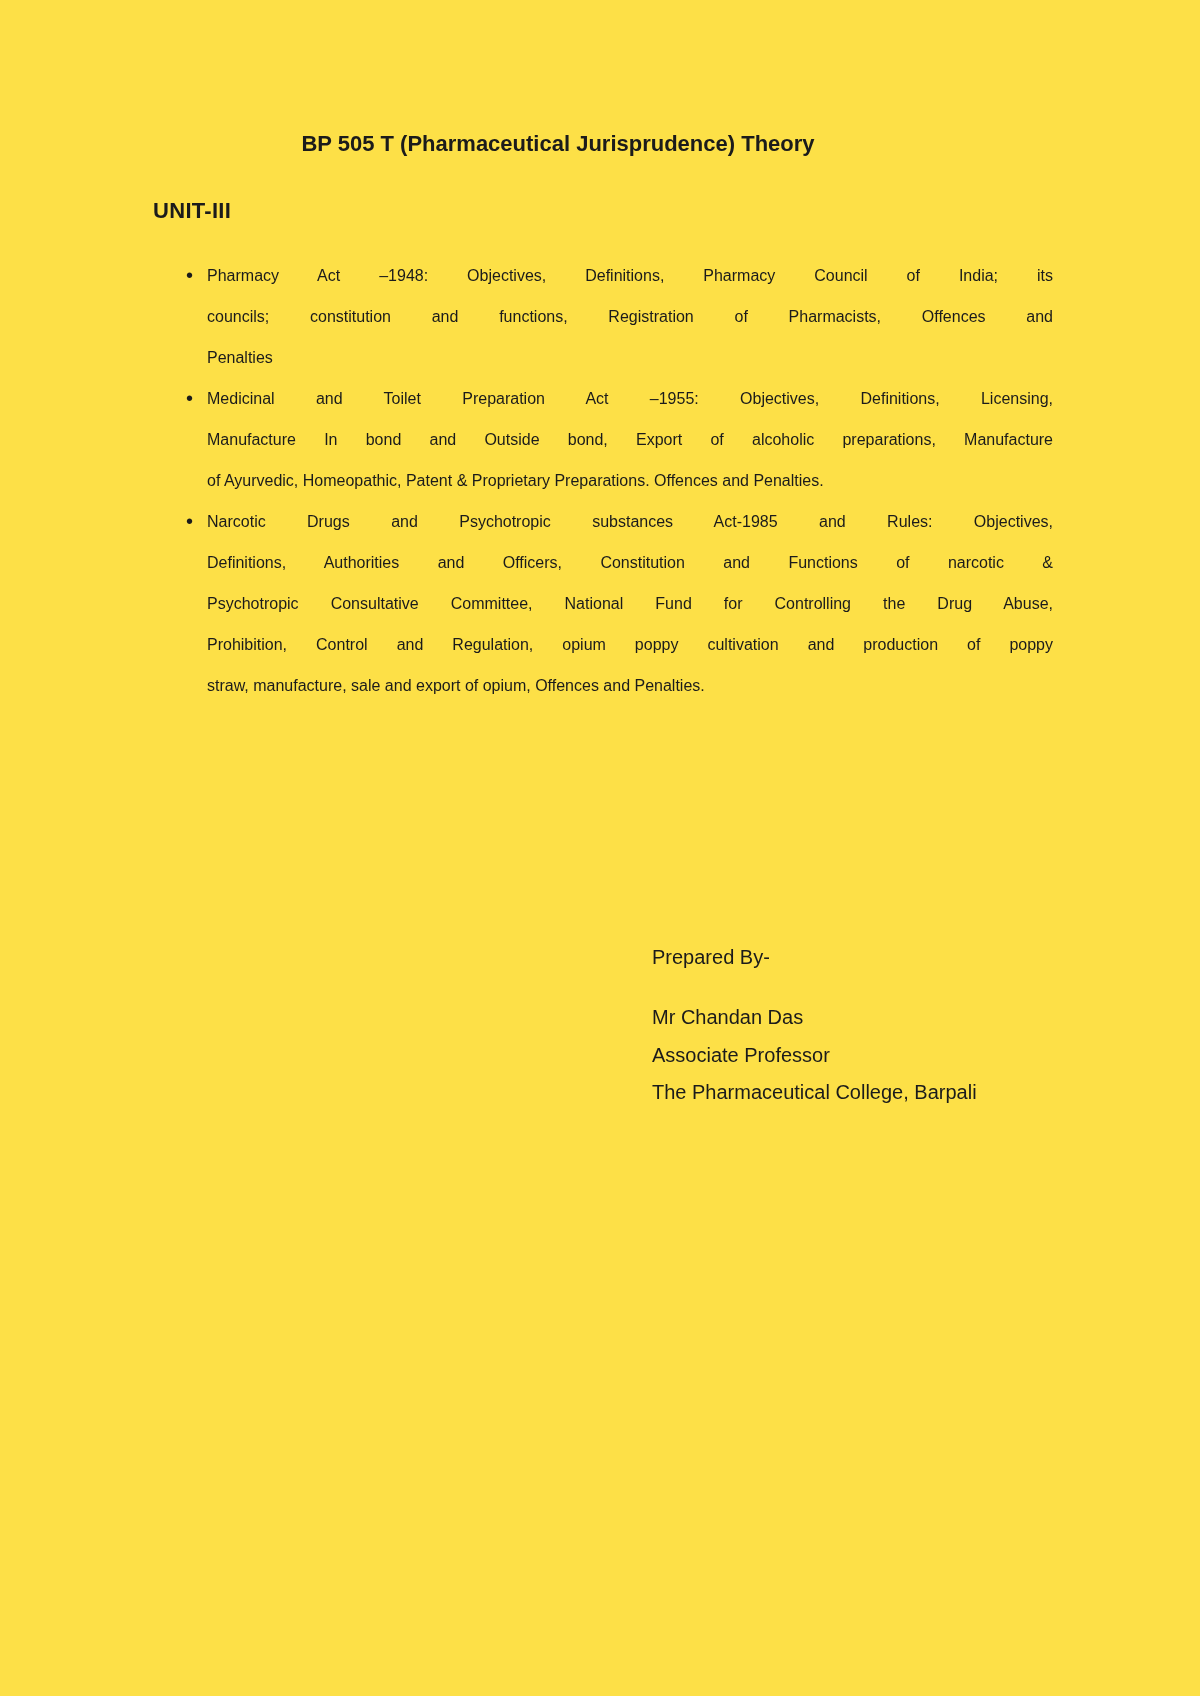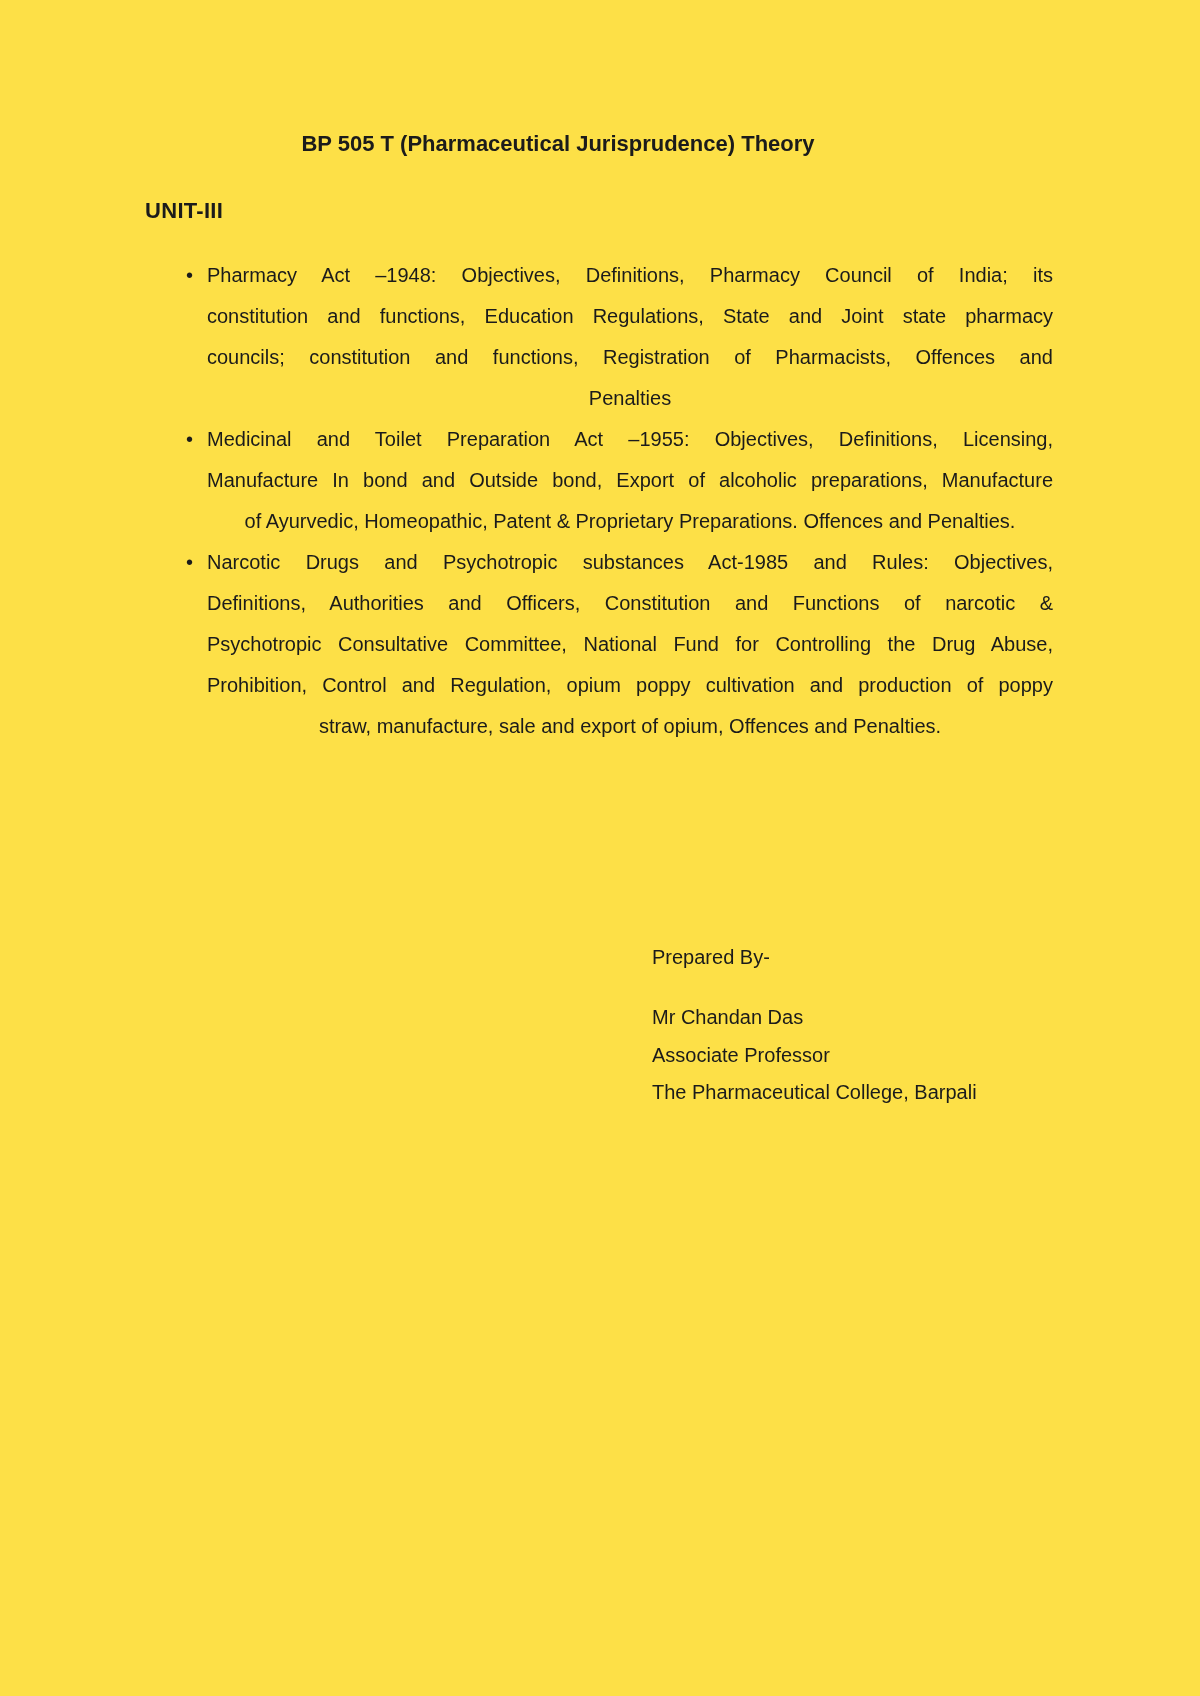--- a/index.html
+++ b/index.html
@@ -19,21 +19,21 @@
     width: 908px;
     box-sizing: border-box;
     padding-right: 82px;
     text-align: center;
     font-weight: bold;
     font-size: 22px;
     white-space: nowrap;
   }
   .unit-heading {
     position: absolute;
-    left: 145px;
+    left: 153px;
     top: 198px;
     font-weight: bold;
     font-size: 22px;
     letter-spacing: 0.3px;
     text-align: center;
   }
   .bullet-list {
     position: absolute;
     left: 185px;
     top: 255px;
@@ -46,29 +46,29 @@
     padding-left: 22px;
   }
   .bullet-marker {
     position: absolute;
     left: 1px;
     top: 0;
     font-size: 20px;
     line-height: 41px;
   }
   .bline {
-    font-size: 20px;
+    font-size: 16px;
     line-height: 41px;
   }
   .jline {
     text-align: justify;
     text-align-last: justify;
   }
   .lline {
-    text-align: center;
+    text-align: left;
   }
   .sig-line {
     position: absolute;
     left: 652px;
     font-size: 20px;
     line-height: 24px;
     white-space: nowrap;
     margin-top: 47px;
   }
   .sig-prepared    { top: 898px; }
@@ -83,21 +83,20 @@
 
   <div class="doc-title">BP 505 T (Pharmaceutical Jurisprudence) Theory</div>
 
   <div class="unit-heading">UNIT-III</div>
 
   <div class="bullet-list">
 
     <div class="bullet-item">
       <span class="bullet-marker">•</span>
       <div class="bline jline">Pharmacy Act –1948: Objectives, Definitions, Pharmacy Council of India; its</div>
-      <div class="bline jline">constitution and functions, Education Regulations, State and Joint state pharmacy</div>
       <div class="bline jline">councils; constitution and functions, Registration of Pharmacists, Offences and</div>
       <div class="bline lline">Penalties</div>
     </div>
 
     <div class="bullet-item">
       <span class="bullet-marker">•</span>
       <div class="bline jline">Medicinal and Toilet Preparation Act –1955: Objectives, Definitions, Licensing,</div>
       <div class="bline jline">Manufacture In bond and Outside bond, Export of alcoholic preparations, Manufacture</div>
       <div class="bline lline">of Ayurvedic, Homeopathic, Patent &amp; Proprietary Preparations. Offences and Penalties.</div>
     </div>

